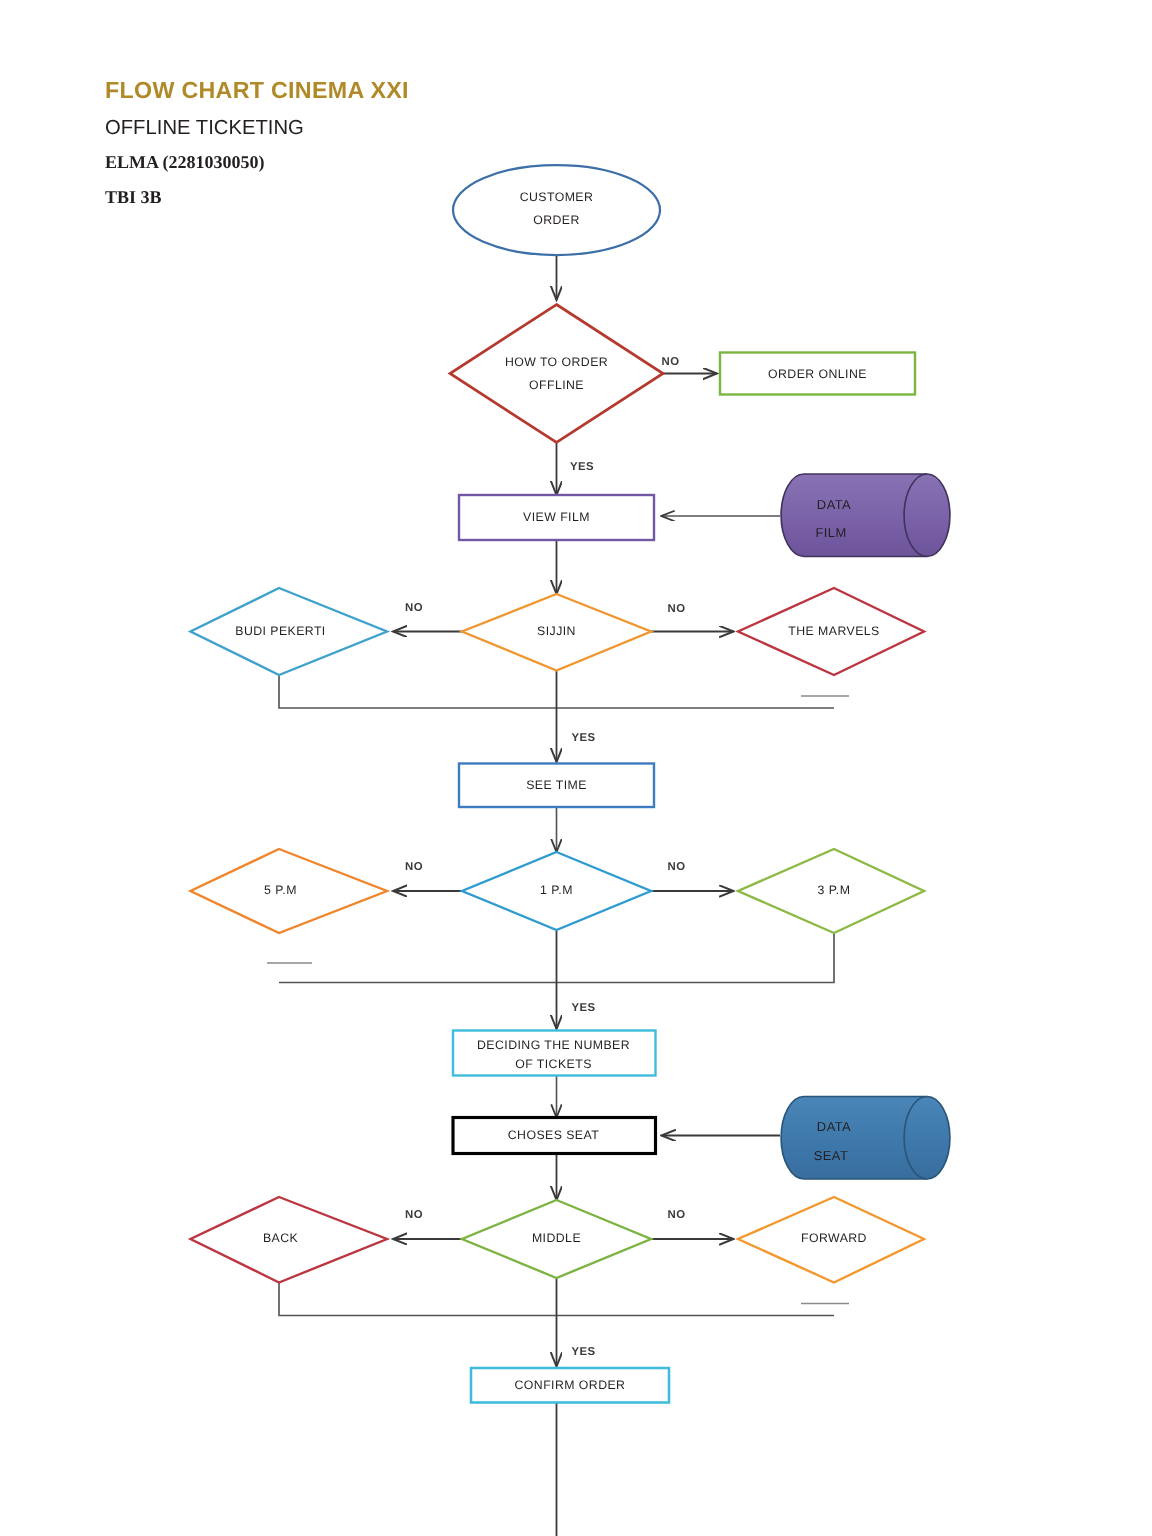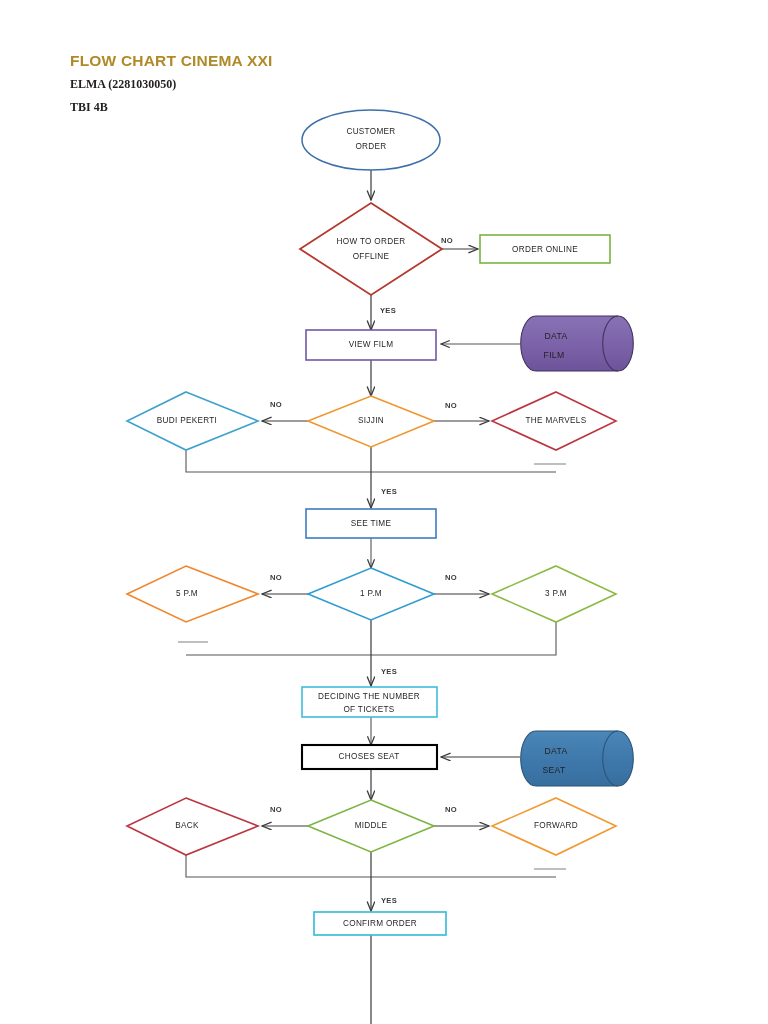--- a/index.html
+++ b/index.html
@@ -103,22 +103,23 @@
     fill: #ffffff;
   }
 </style>
 </head>
 <body>
 
 <div id="page">
 
   <div class="header-block">
     <div class="doc-title">FLOW CHART CINEMA XXI</div>
+    <div class="doc-sub">OFFLINE TICKETING</div>
     <div class="doc-meta">ELMA (2281030050)</div>
-    <div class="doc-meta">TBI 4B</div>
+    <div class="doc-meta">TBI 3B</div>
   </div>
 
   <svg class="flow" viewBox="0 0 768 1024">
     <defs>
       <marker id="arrow" markerWidth="9" markerHeight="9" refX="8" refY="3.2" orient="auto" markerUnits="strokeWidth">
         <path d="M0,0 L8,3.2 L0,6.4" fill="none" stroke="#3a3a3a" stroke-width="1.1"></path>
       </marker>
       <linearGradient id="cylFilm" x1="0" y1="0" x2="0" y2="1">
         <stop offset="0%" stop-color="#8872b4"></stop>
         <stop offset="55%" stop-color="#7b62a8"></stop>

